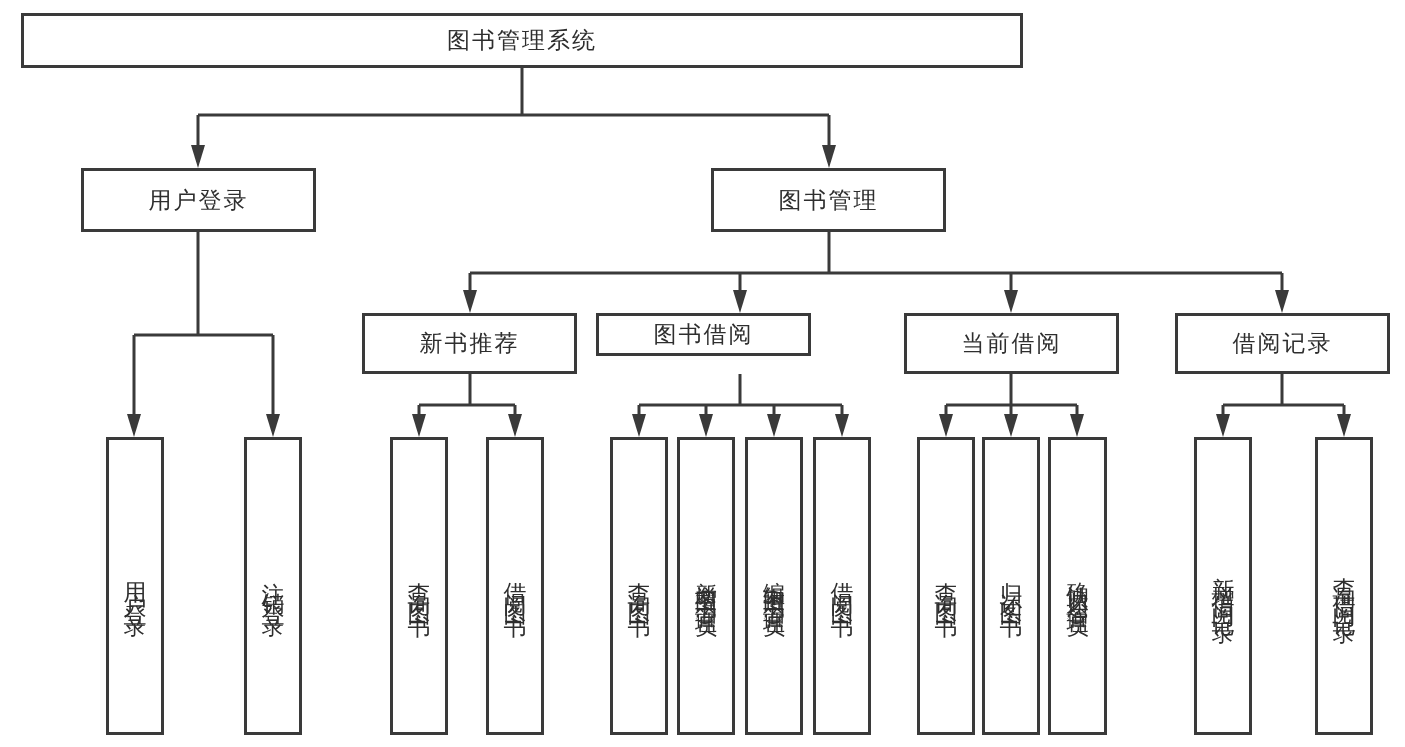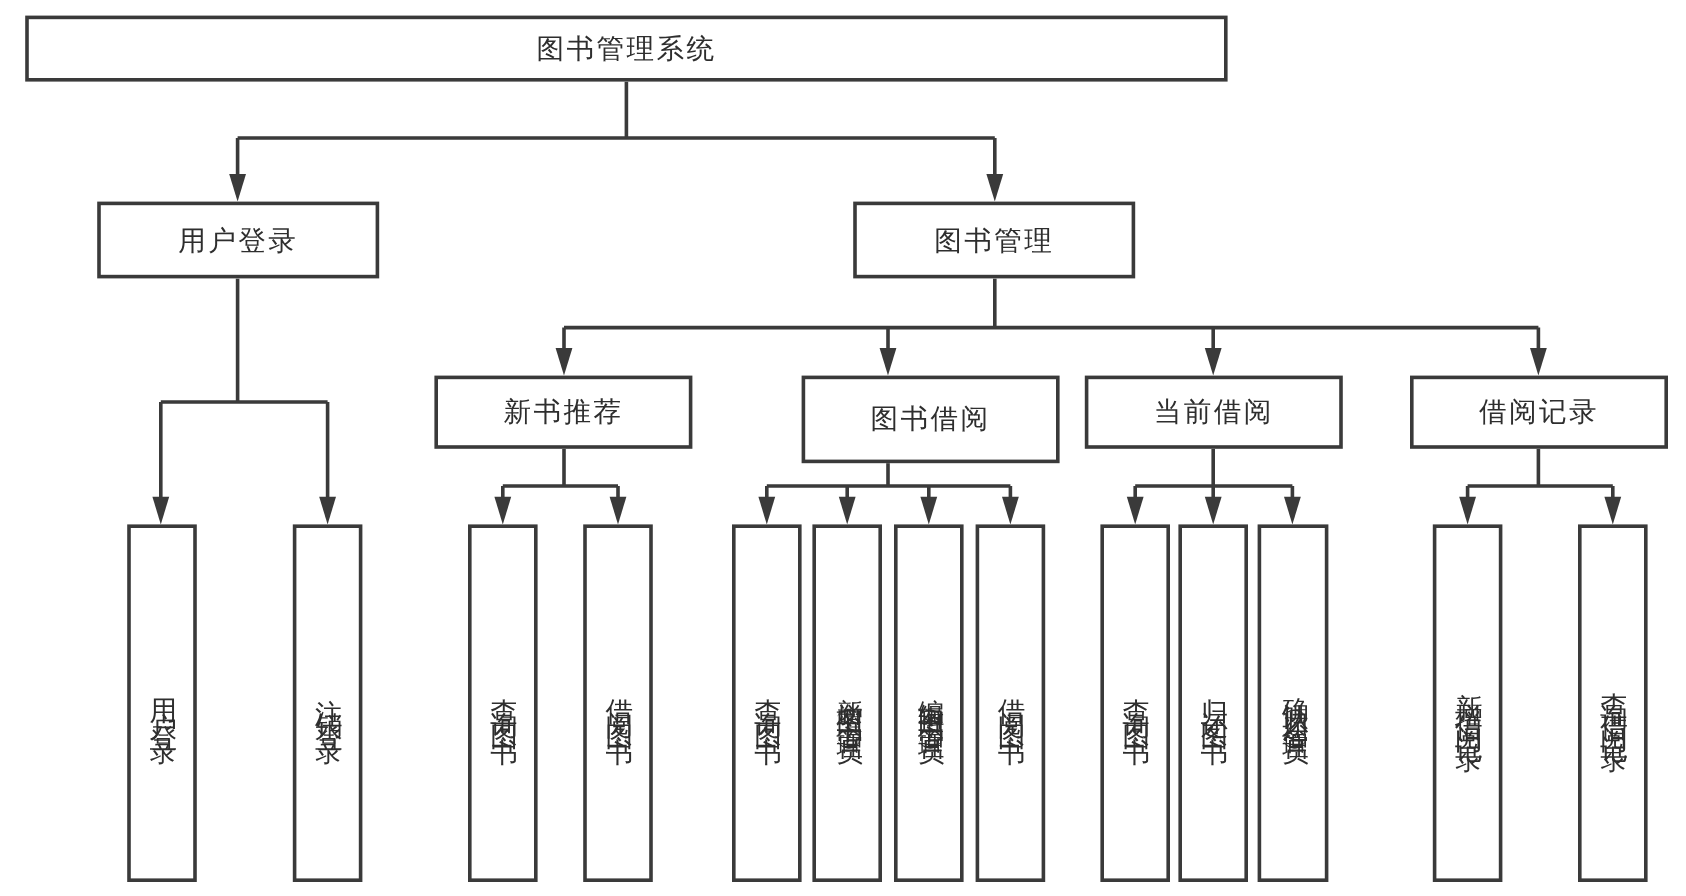--- a/index.html
+++ b/index.html
@@ -1,21 +1,21 @@
 <!DOCTYPE html>
 <html><head>
 <meta charset="utf-8">
 <style>
   html, body { margin: 0; padding: 0; background: #ffffff; }
   .canvas {
     position: relative;
     width: 1405px;
     height: 747px;
     background: #ffffff;
-    font-family: Liberation Mono, monospace;
+    font-family: Liberation Serif, serif;
     overflow: hidden;
   }
   svg.connectors {
     position: absolute;
     left: 0; top: 0;
     width: 1405px; height: 747px;
   }
   .box {
     position: absolute;
     box-sizing: border-box;
@@ -101,21 +101,21 @@
   <div class="box hbox" style="left:81px; top:168px; width:235px; height:64px;">
     <span>用户登录</span>
   </div>
   <div class="box hbox" style="left:362px; top:313px; width:215px; height:61px;">
     <span>新书推荐</span>
   </div>
 
   <div class="box hbox" style="left:711px; top:168px; width:235px; height:64px;">
     <span>图书管理</span>
   </div>
-  <div class="box hbox" style="left:668px; top:313px; width:215px; height:73px;">
+  <div class="box hbox" style="left:596px; top:313px; width:215px; height:43px;">
     <span>图书借阅</span>
   </div>
   <div class="box hbox" style="left:904px; top:313px; width:215px; height:61px;">
     <span>当前借阅</span>
   </div>
   <div class="box hbox" style="left:1175px; top:313px; width:215px; height:61px;">
     <span>借阅记录</span>
   </div>
 
   <div class="box leafbox" style="left:106px; top:437px; width:58px; height:298px;">

